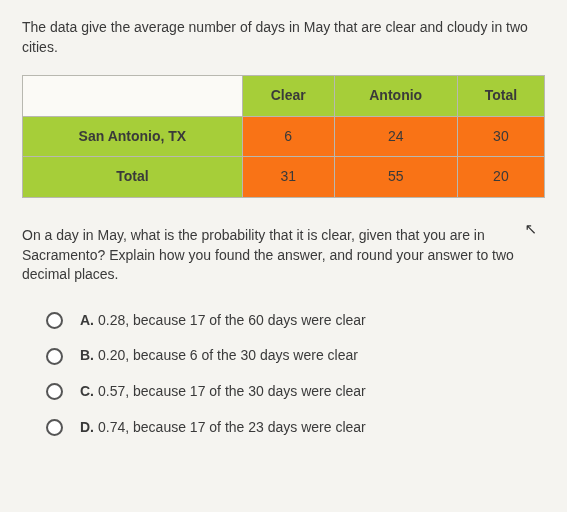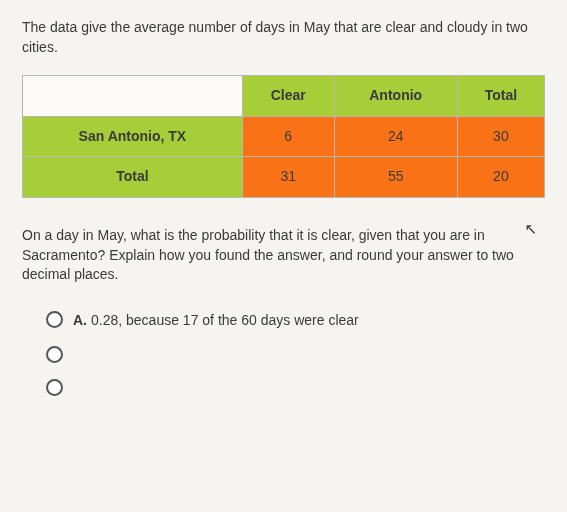--- a/index.html
+++ b/index.html
@@ -33,21 +33,21 @@
   .corner { background: #fbfaf6; }
   .question { margin-bottom: 26px; position: relative; }
   .cursor {
     position: absolute;
     right: 8px;
     top: -8px;
     font-size: 15px;
     color: #333;
   }
   .options { padding-left: 24px; }
-  .opt { display: flex; margin-bottom: 16px; gap: 10px; }
+  .opt { display: flex; align-items: center; margin-bottom: 16px; gap: 17px; }
   .radio {
     width: 17px; height: 17px;
     border: 2px solid #555;
     border-radius: 50%;
     flex-shrink: 0;
     background: #fff;
   }
   .opt-label b { font-weight: bold; margin-right: 4px; }
 </style>
 </head>
@@ -83,17 +83,23 @@
   <span>On a day in May, what is the probability that it is clear, given that you are in Sacramento? Explain how you found the answer, and round your answer to two decimal places.</span>
 </div>
 
 <div class="options">
   <div class="opt">
     <span class="radio"></span>
     <span class="opt-label"><b>A.</b><span>0.28, because 17 of the 60 days were clear</span></span>
   </div>
   <div class="opt">
     <span class="radio"></span>
+    <span class="opt-label"><b>B.</b><span>0.20, because 6 of the 30 days were clear</span></span>
   </div>
   <div class="opt">
     <span class="radio"></span>
+    <span class="opt-label"><b>C.</b><span>0.57, because 17 of the 30 days were clear</span></span>
+  </div>
+  <div class="opt">
+    <span class="radio"></span>
+    <span class="opt-label"><b>D.</b><span>0.74, because 17 of the 23 days were clear</span></span>
   </div>
 </div>
 
 </body></html>

